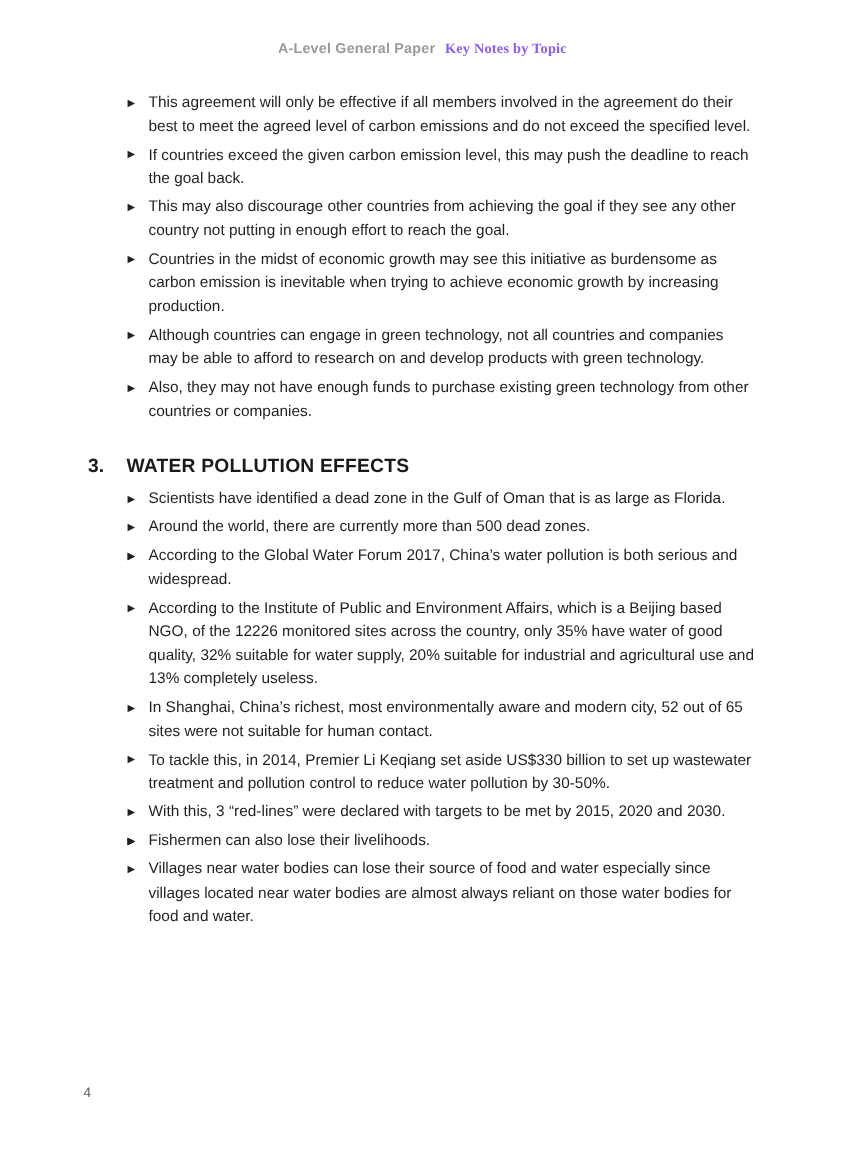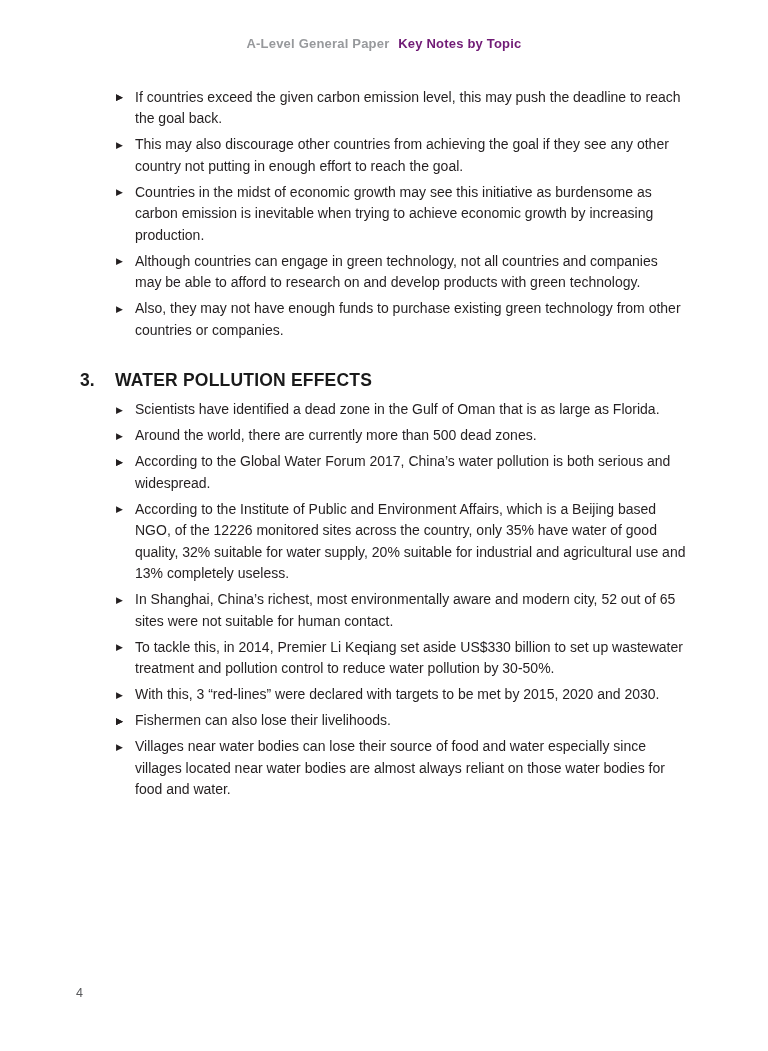--- a/index.html
+++ b/index.html
@@ -20,21 +20,21 @@
     position: absolute;
     top: 36px;
     left: 0;
     width: 768px;
     text-align: center;
     font-size: 13px;
     font-weight: bold;
     letter-spacing: 0.2px;
   }
   .running-head .series { color: #97999c; margin-top: 12px; }
-  .running-head .doc { color: #701a75; margin-left: 5px; }
+  .running-head .doc { color: #8b5cf6; margin-left: 5px; font-family: Liberation Serif, serif; }
 
   .content {
     position: absolute;
     top: 82px;
     left: 115px;
     width: 572px;
   }
 
   ul.notes {
     list-style: none;
@@ -91,20 +91,21 @@
     <span class="series">A-Level General Paper</span>
     <span class="doc">Key Notes by Topic</span>
   </div>
 
   <div class="content">
 
     <ul class="notes">
 
         <li>
           <span class="marker">▶</span>
+          <span class="txt">This agreement will only be effective if all members involved in the agreement do their best to meet the agreed level of carbon emissions and do not exceed the specified level.</span>
         </li>
 
         <li>
           <span class="marker">▶</span>
           <span class="txt">If countries exceed the given carbon emission level, this may push the deadline to reach the goal back.</span>
         </li>
 
         <li>
           <span class="marker">▶</span>
           <span class="txt">This may also discourage other countries from achieving the goal if they see any other country not putting in enough effort to reach the goal.</span>

